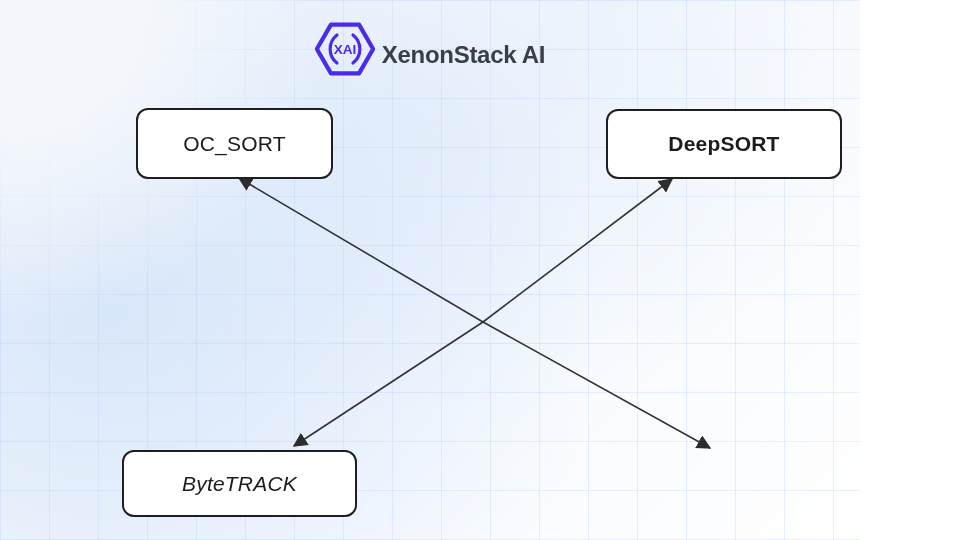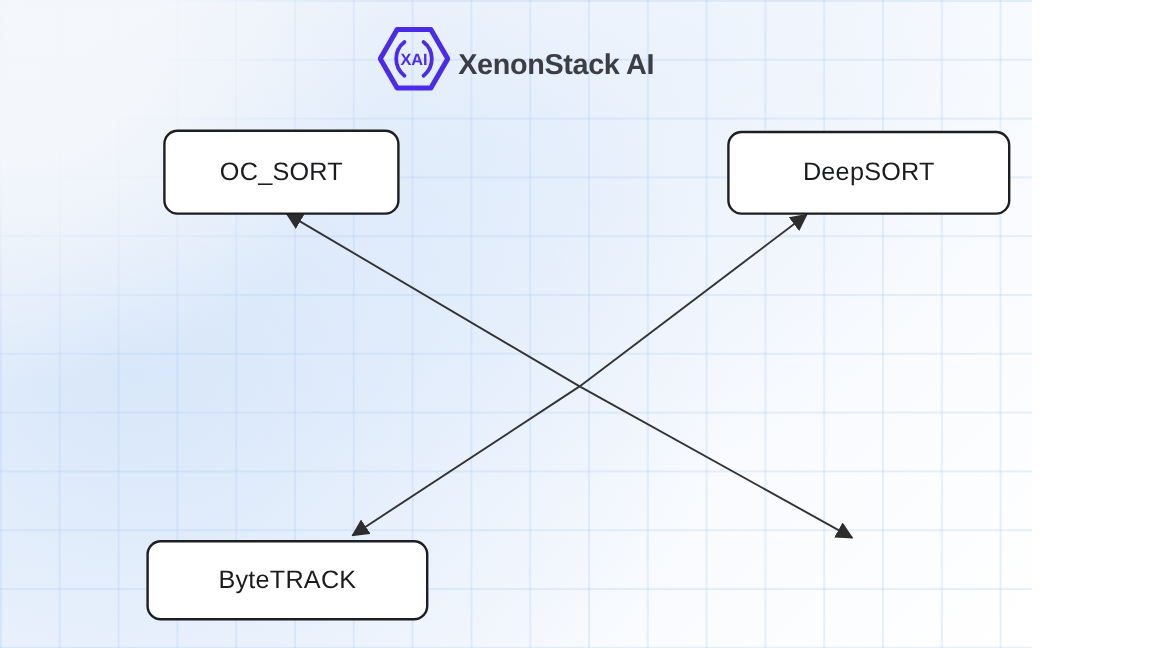--- a/index.html
+++ b/index.html
@@ -59,22 +59,22 @@
     background: #ffffff;
     border: 2.5px solid #1d1e20;
     color: #1b1c1e;
     font-size: 21px;
     letter-spacing: 0.2px;
   }
   .node.box { border-radius: 12px; }
   .node.circle { border-radius: 50%; border-width: 3px; }
 
   .node-oc-sort   { left: 136px; top: 108px; width: 193px; height: 67px; }
-  .node-deepsort  { left: 606px; top: 109px; width: 232px; height: 66px; }
-  .node-bytetrack { left: 122px; top: 450px; width: 231px; height: 63px; }
+  .node-deepsort  { left: 606px; top: 109px; width: 232px; height: 66px; font-weight: bold; }
+  .node-bytetrack { left: 122px; top: 450px; width: 231px; height: 63px; font-style: italic; }
   .node-botsort   { left: 593px; top: 450px; width: 220px; height: 63px; }
   .node-sort      { left: 413px; top: 252px; width: 138px; height: 138px; font-size: 22px; }
 </style>
 </head>
 <body>
 
 <div class="canvas">
 
   <div class="brand">
     <svg width="60" height="60" viewBox="0 0 64 64">

